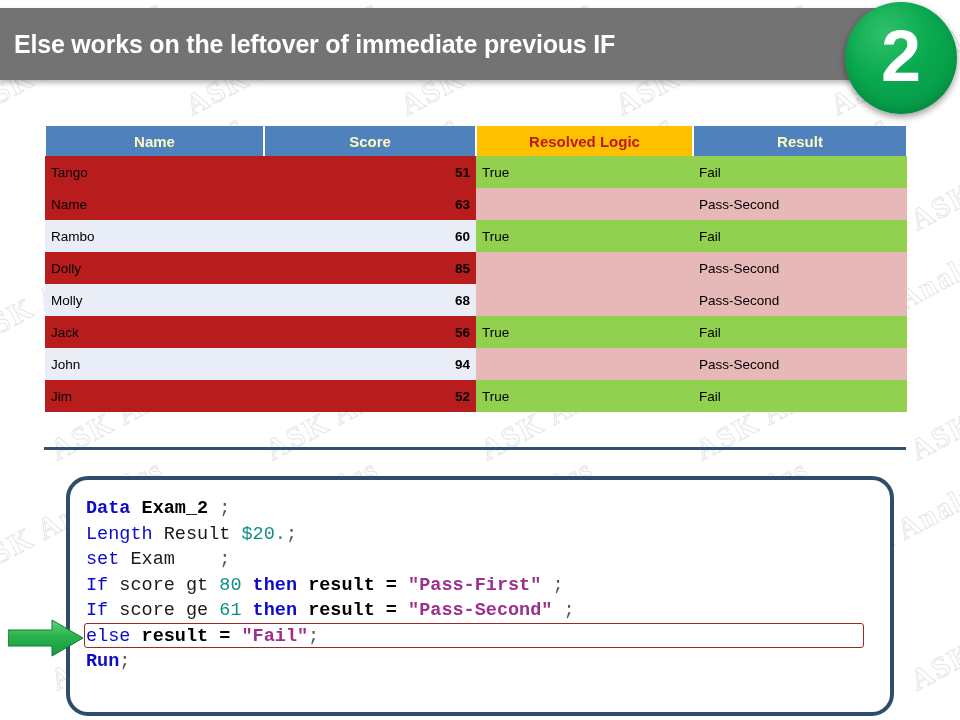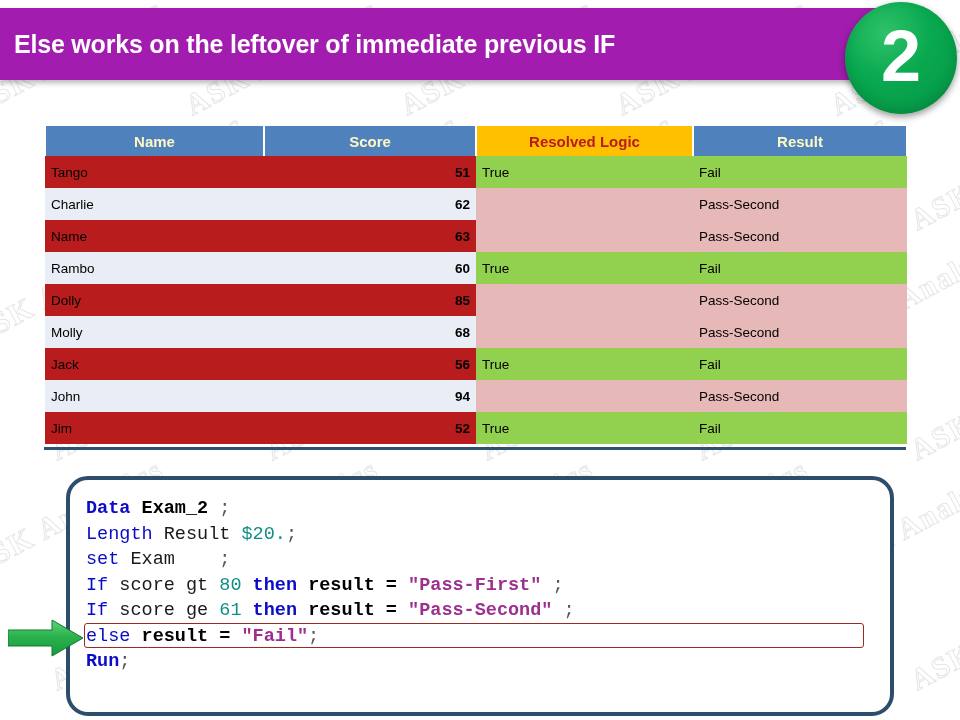--- a/index.html
+++ b/index.html
@@ -38,21 +38,21 @@
     -webkit-text-stroke: 1px rgba(120,125,140,0.20);
     transform: rotate(-28deg);
     white-space: nowrap;
   }
 
   
   #header-bar {
     position: absolute;
     left: 0; top: 8px;
     width: 920px; height: 72px;
-    background: #a21caf;
+    background: #737373;
     z-index: 3;
     box-shadow: 0 3px 5px rgba(0,0,0,0.28);
   }
   #header-title {
     position: absolute;
     left: 14px; top: 50%;
     transform: translateY(-50%);
     color: #ffffff;
     font-size: 25px;
     font-weight: bold;
@@ -246,26 +246,20 @@
         <th style="width:214px">Result</th>
       </tr>
     </thead>
     <tbody id="table-body">
         <tr class="band-a">
           <td class="c-name">Tango</td>
           <td class="c-score">51</td>
           <td class="c-logic fill-green">True</td>
           <td class="c-result fill-green">Fail</td>
         </tr>
-        <tr class="band-b">
-          <td class="c-name">Charlie</td>
-          <td class="c-score">62</td>
-          <td class="c-logic fill-pink"></td>
-          <td class="c-result fill-pink">Pass-Second</td>
-        </tr>
         <tr class="band-a">
           <td class="c-name">Name</td>
           <td class="c-score">63</td>
           <td class="c-logic fill-pink"></td>
           <td class="c-result fill-pink">Pass-Second</td>
         </tr>
         <tr class="band-b">
           <td class="c-name">Rambo</td>
           <td class="c-score">60</td>
           <td class="c-logic fill-green">True</td>

